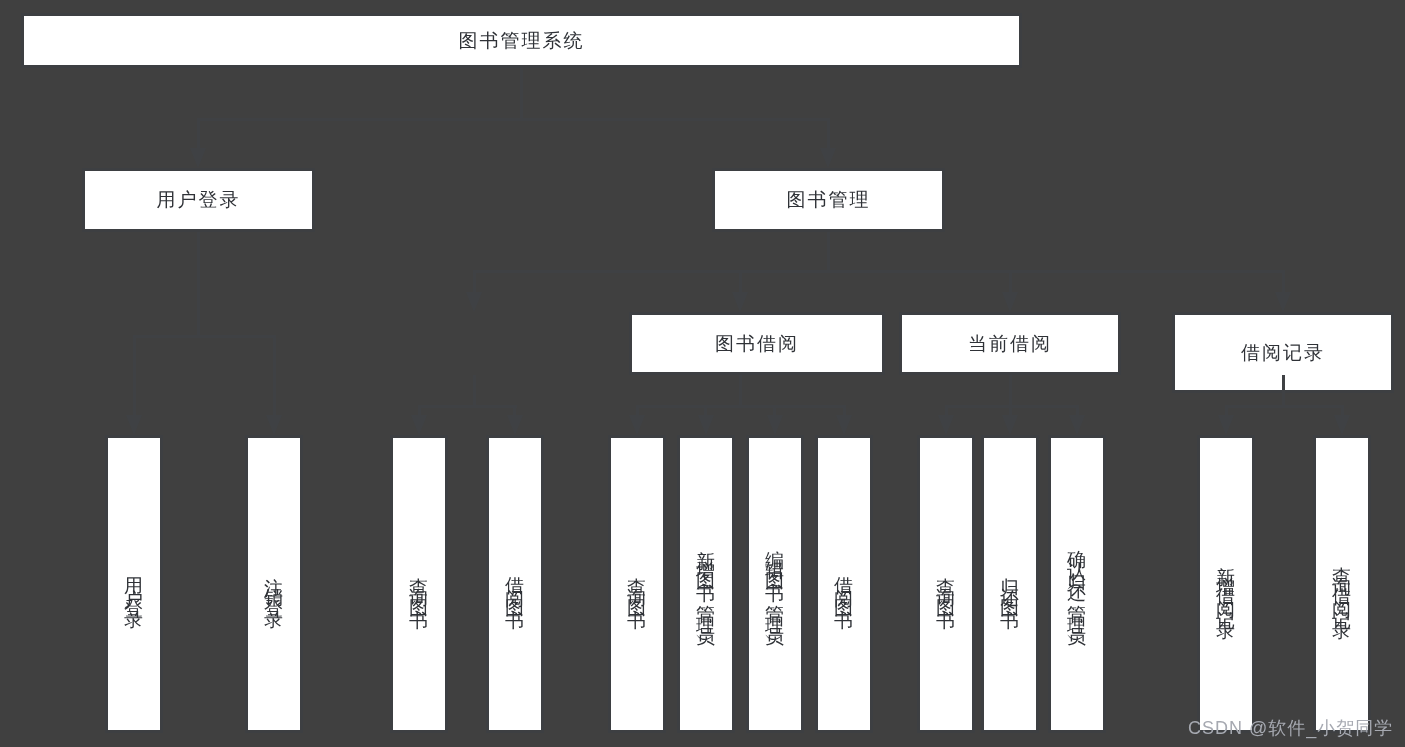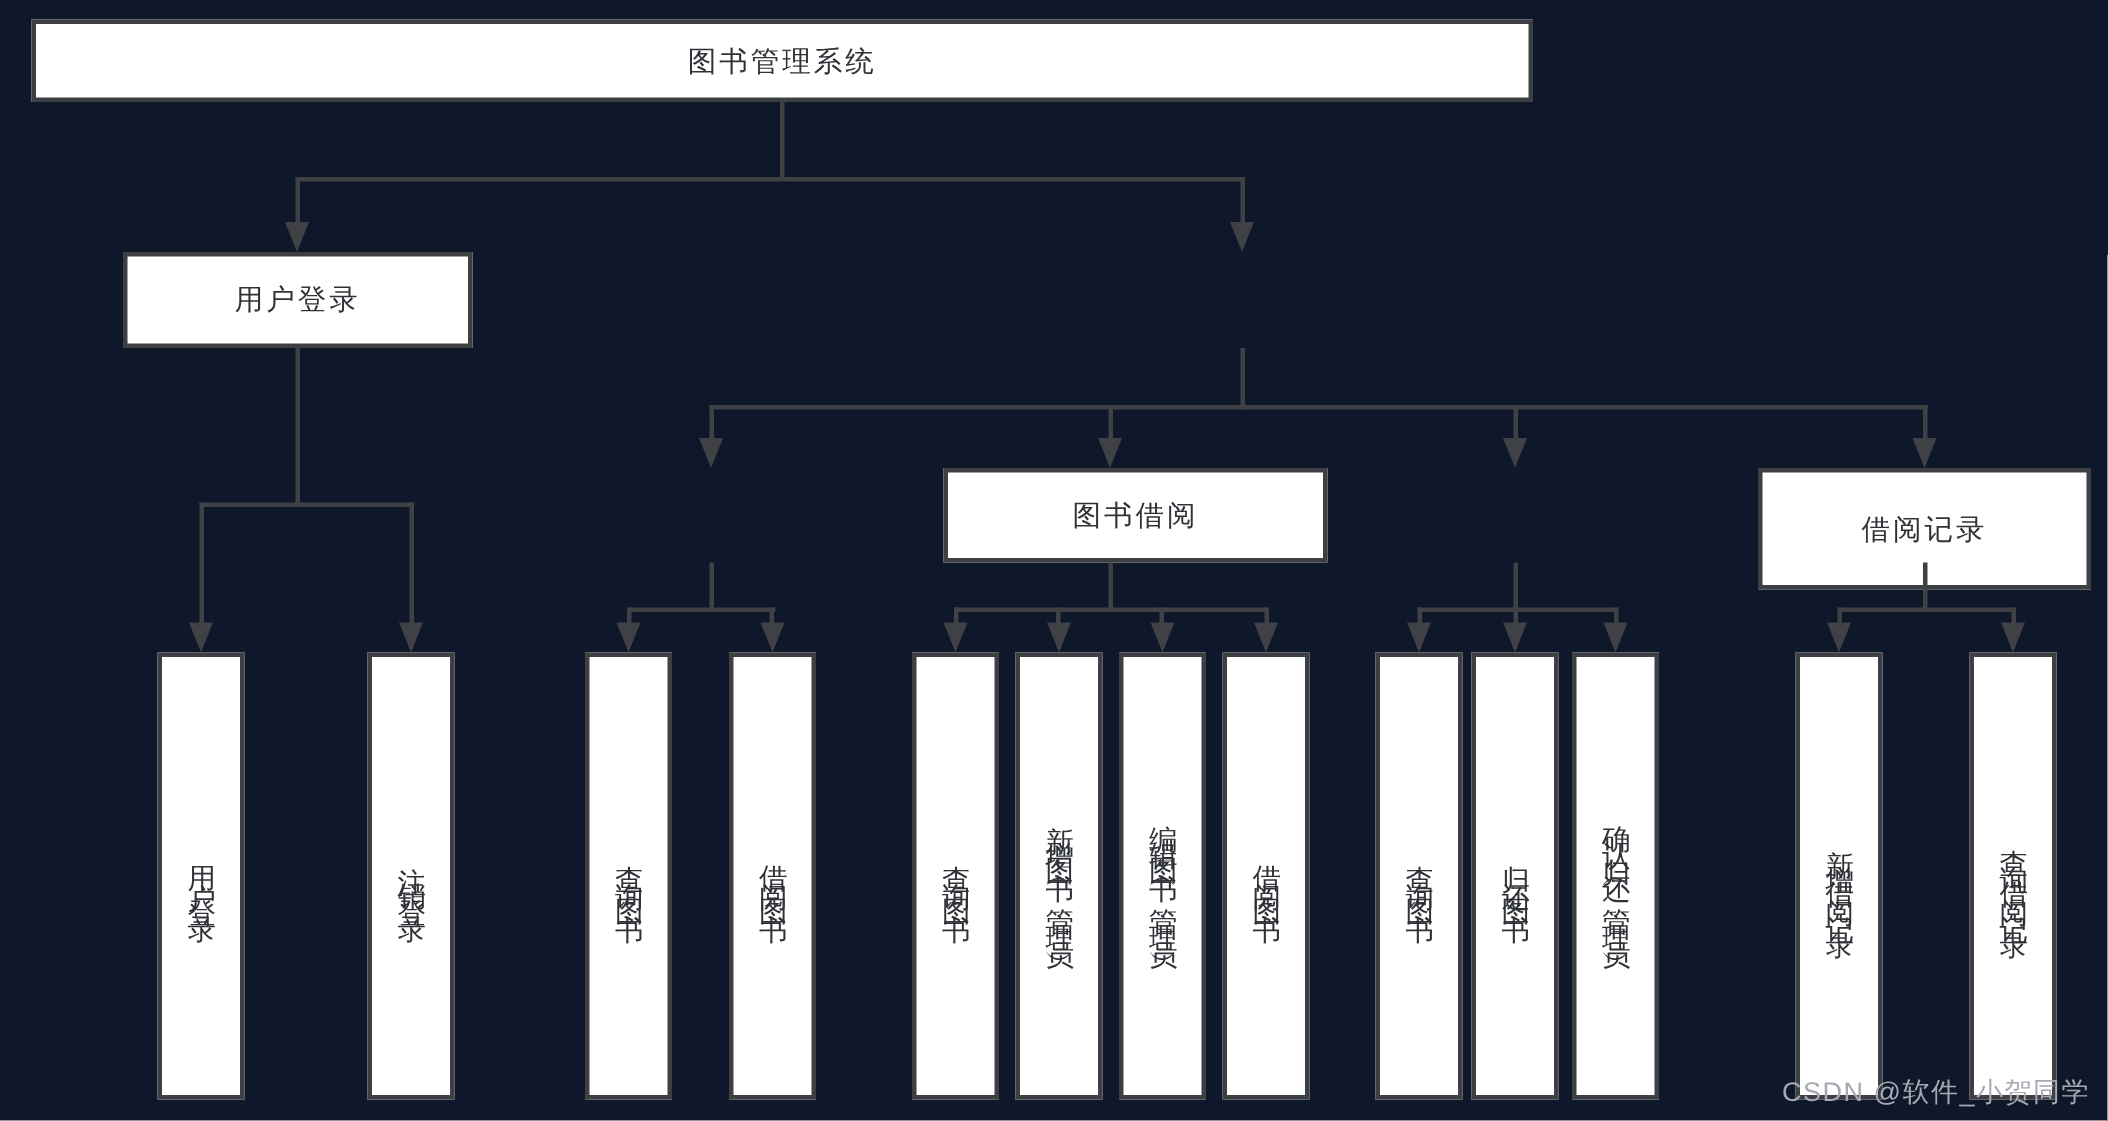--- a/index.html
+++ b/index.html
@@ -1,17 +1,17 @@
 <!DOCTYPE html>
 <html><head>
 <meta charset="utf-8">
 <style>
   html,body{margin:0;padding:0;background:#fff;}
   #canvas{
-    position:relative;width:1405px;height:747px;background:#0f172a;
+    position:relative;width:1405px;height:747px;background:#404040;
     font-family:"Liberation Sans","DejaVu Sans",sans-serif;overflow:hidden;
   }
   .box{
     position:absolute;box-sizing:border-box;border:3px solid #3d3f42;background:#ffffff;
     display:flex;align-items:center;justify-content:center;
     font-size:19px;color:#2f3237;letter-spacing:2px;white-space:nowrap;
   }
   .vbox span{
     writing-mode:vertical-rl;text-orientation:upright;
     letter-spacing:11px;line-height:1;white-space:nowrap;
@@ -33,23 +33,29 @@
 
 <div id="canvas">
 
   <div class="box" style="left:21px;top:13px;width:1001px;height:55px">
     <span>图书管理系统</span>
   </div>
 
   <div class="box" style="left:82px;top:168px;width:233px;height:64px">
     <span>用户登录</span>
   </div>
+  <div class="box" style="left:712px;top:168px;width:233px;height:64px">
+    <span>图书管理</span>
+  </div>
 
   <div class="box" style="left:629px;top:312px;width:256px;height:63px">
     <span>图书借阅</span>
+  </div>
+  <div class="box" style="left:899px;top:312px;width:222px;height:63px">
+    <span>当前借阅</span>
   </div>
   <div class="box" style="left:1172px;top:312px;width:222px;height:81px">
     <span>借阅记录</span>
   </div>
 
   <div class="box vbox" style="left:105px;top:435px;width:58px;height:298px">
     <span>用户登录</span>
   </div>
   <div class="box vbox" style="left:245px;top:435px;width:58px;height:298px">
     <span>注销登录</span>

